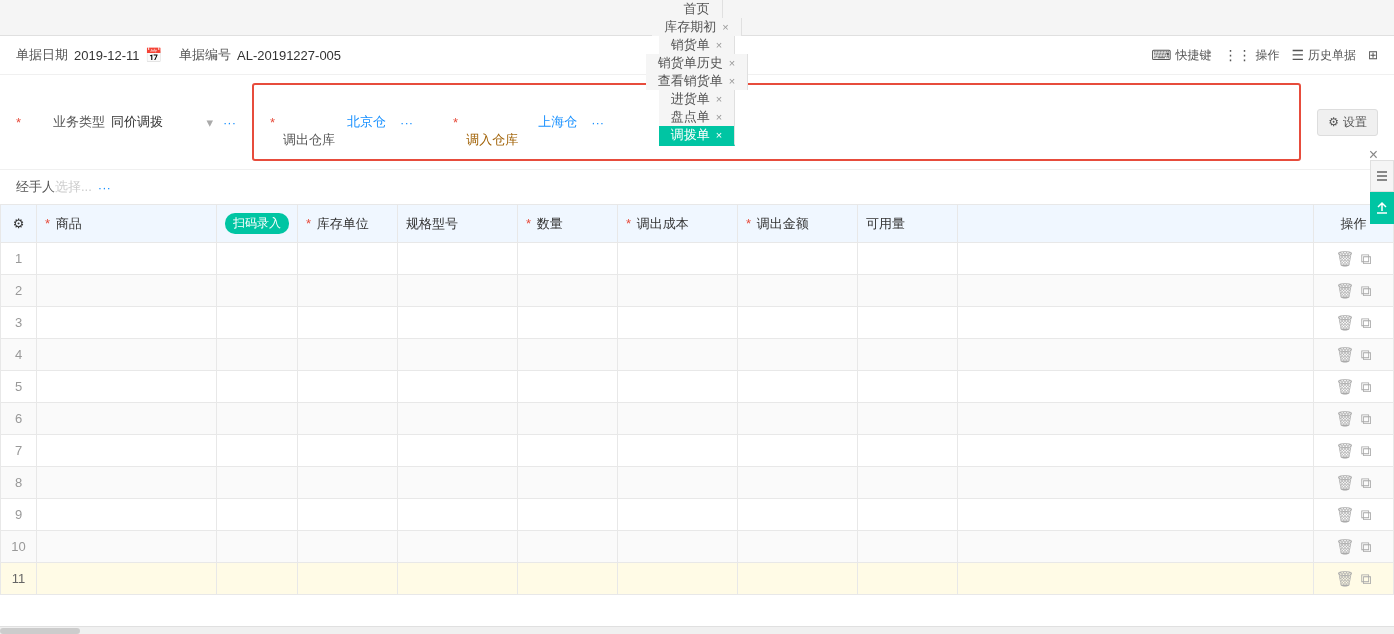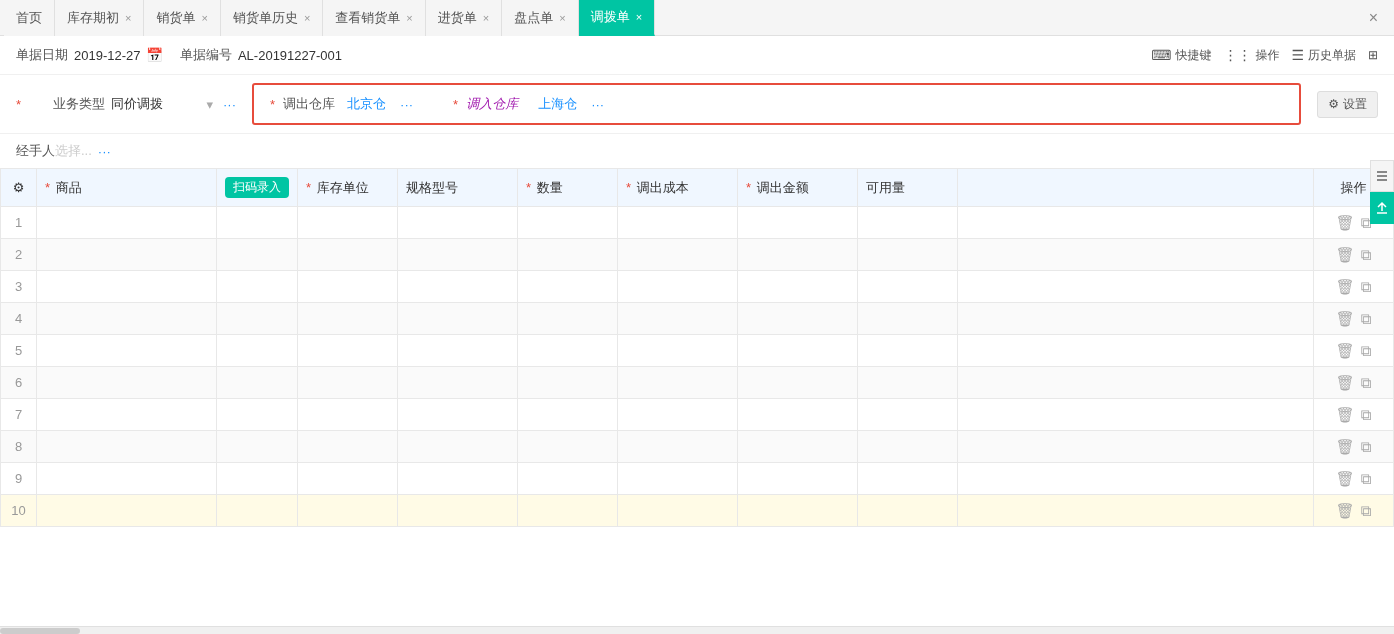--- a/index.html
+++ b/index.html
@@ -1,21 +1,21 @@
 <!DOCTYPE html>
 <html><head>
   <meta charset="utf-8">
   <style>
     * { box-sizing: border-box; margin: 0; padding: 0; }
     body { font-family: "Microsoft YaHei", "PingFang SC", sans-serif; font-size: 13px; color: #333; background: #fff; overflow: hidden; }
 
     
     .tab-bar {
       display: flex; align-items: center; background: #f5f5f5; border-bottom: 1px solid #e0e0e0;
-      height: 36px; padding: 0 4px; position: relative;
+      height: 36px; padding: 0 4px; position: relative; flex-direction: column;
     }
     .tab-item {
       display: flex; align-items: center; padding: 0 12px; height: 36px; cursor: pointer;
       font-size: 13px; color: #555; border-right: 1px solid #e0e0e0; white-space: nowrap;
       background: #f5f5f5;
     }
     .tab-item.active {
       background: #00c5a3; color: #fff; border-bottom: 2px solid #00c5a3;
     }
     .tab-item .close-btn {
@@ -35,21 +35,21 @@
     .form-header-right { display: flex; align-items: center; gap: 12px; font-size: 12px; color: #555; }
     .form-field { display: flex; align-items: center; gap: 6px; font-size: 13px; }
     .form-field label { color: #555; }
     .form-field .value { color: #333; font-weight: 500; }
     .date-icon { color: #aaa; cursor: pointer; font-size: 14px; }
     .header-btn { display: flex; align-items: center; gap: 4px; cursor: pointer; color: #555; font-size: 12px; }
     .header-btn .icon { font-size: 14px; }
 
     .field-group { display: flex; align-items: center; gap: 8px; }
     .field-group .required { color: #e74c3c; font-size: 13px; }
-    .field-group label { color: #555; white-space: nowrap; }
+    .field-group label { color: #555; white-space: nowrap; margin-top: 36px; }
 
     .settings-btn {
       background: #f0f0f0; border: 1px solid #ddd; border-radius: 3px;
       padding: 4px 10px; cursor: pointer; display: flex; align-items: center; gap: 4px;
       color: #555; font-size: 12px;
     }
 
     
     .table-container { flex: 1; overflow: auto; margin: 0; }
     table { width: 100%; border-collapse: collapse; font-size: 13px; }
@@ -63,21 +63,21 @@
     tbody tr:nth-child(even) { background: #fafafa; }
     tbody tr:last-child { background: #fffbe6; }
     tbody td {
       padding: 4px 8px; border: 1px solid #e8e8e8; color: #333; font-size: 13px;
     }
     .row-num { color: #999; text-align: center; width: 36px; }
     .op-cell { display: flex; align-items: center; gap: 6px; justify-content: center; }
     .op-btn { cursor: pointer; color: #aaa; font-size: 15px; }
 
     .scan-btn {
-      background: #00c5a3; color: #fff; border: none; border-radius: 4px;
+      background: #00c5a3; color: #fff; border: none; border-radius: 10px;
       padding: 2px 8px; font-size: 12px; cursor: pointer; white-space: nowrap;
     }
 
     
     .subtotal-row td { background: #fffbe6 !important; color: #666; }
 
     .main-content { display: flex; flex-direction: column; height: calc(100vh - 36px); justify-content: space-between; }
 
     .scrollbar-area { height: 8px; background: #f0f0f0; border-top: 1px solid #e0e0e0; position: relative; }
     .scrollbar-thumb { position: absolute; left: 0; top: 1px; height: 6px; width: 80px; background: #ccc; border-radius: 3px; }
@@ -123,26 +123,26 @@
   </div>
   <div class="window-close">×</div>
 </div>
 
 <div class="main-content">
 
   <div class="form-header">
     <div class="form-header-left">
       <div class="form-field">
         <label>单据日期</label>
-        <span class="value">2019-12-27</span>
+        <span class="value">2019-12-11</span>
         <span class="date-icon">📅</span>
       </div>
       <div class="form-field">
         <label>单据编号</label>
-        <span class="value">AL-20191227-001</span>
+        <span class="value">AL-20191227-005</span>
       </div>
     </div>
     <div class="form-header-right">
       <div class="header-btn">
         <span class="icon">⌨</span>
         <span>快捷键</span>
       </div>
       <div class="header-btn">
         <span class="icon">⋮⋮</span>
         <span>操作</span>
@@ -169,21 +169,21 @@
 
     <div style="flex:1; border:2px solid #e74c3c; border-radius:3px; padding:10px 16px; display:flex; align-items:center; gap:40px;">
       <div class="field-group">
         <span class="required">*</span>
         <label style="color:#555; white-space:nowrap;">调出仓库</label>
         <span style="color:#1890ff; cursor:pointer; margin-left:4px;">北京仓</span>
         <span style="color:#1890ff; cursor:pointer; margin-left:6px;">···</span>
       </div>
       <div class="field-group">
         <span class="required">*</span>
-        <label style="color:#a21caf; white-space:nowrap;font-style:italic;">调入仓库</label>
+        <label style="color:#a16207; white-space:nowrap;">调入仓库</label>
         <span style="color:#1890ff; cursor:pointer; margin-left:12px;">上海仓</span>
         <span style="color:#1890ff; cursor:pointer; margin-left:6px;">···</span>
       </div>
     </div>
 
     <div style="display:flex; align-items:center;">
       <button class="settings-btn">
         <span>⚙</span>
         <span>设置</span>
       </button>
@@ -416,20 +416,38 @@
           <td></td>
           <td></td>
           <td>
             <div class="op-cell">
               <span class="op-btn">🗑</span>
               <span class="op-btn">⧉</span>
             </div>
           </td>
         </tr>
 
+        <tr class="subtotal-row">
+          <td class="row-num">11</td>
+          <td></td>
+          <td></td>
+          <td></td>
+          <td></td>
+          <td></td>
+          <td></td>
+          <td></td>
+          <td></td>
+          <td></td>
+          <td>
+            <div class="op-cell">
+              <span class="op-btn">🗑</span>
+              <span class="op-btn">⧉</span>
+            </div>
+          </td>
+        </tr>
       </tbody>
     </table>
   </div>
 
   <div class="scrollbar-area">
     <div class="scrollbar-thumb"></div>
   </div>
 
 </div>
 

